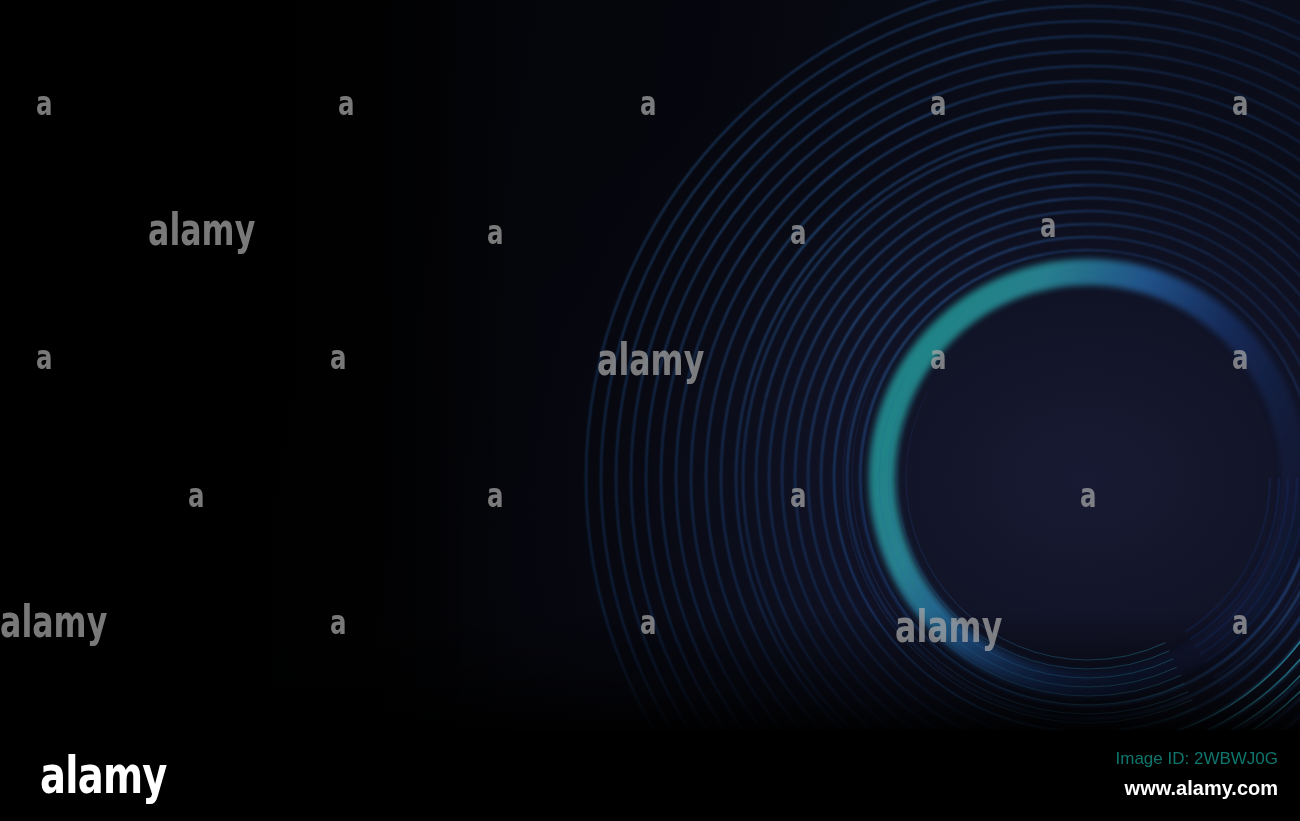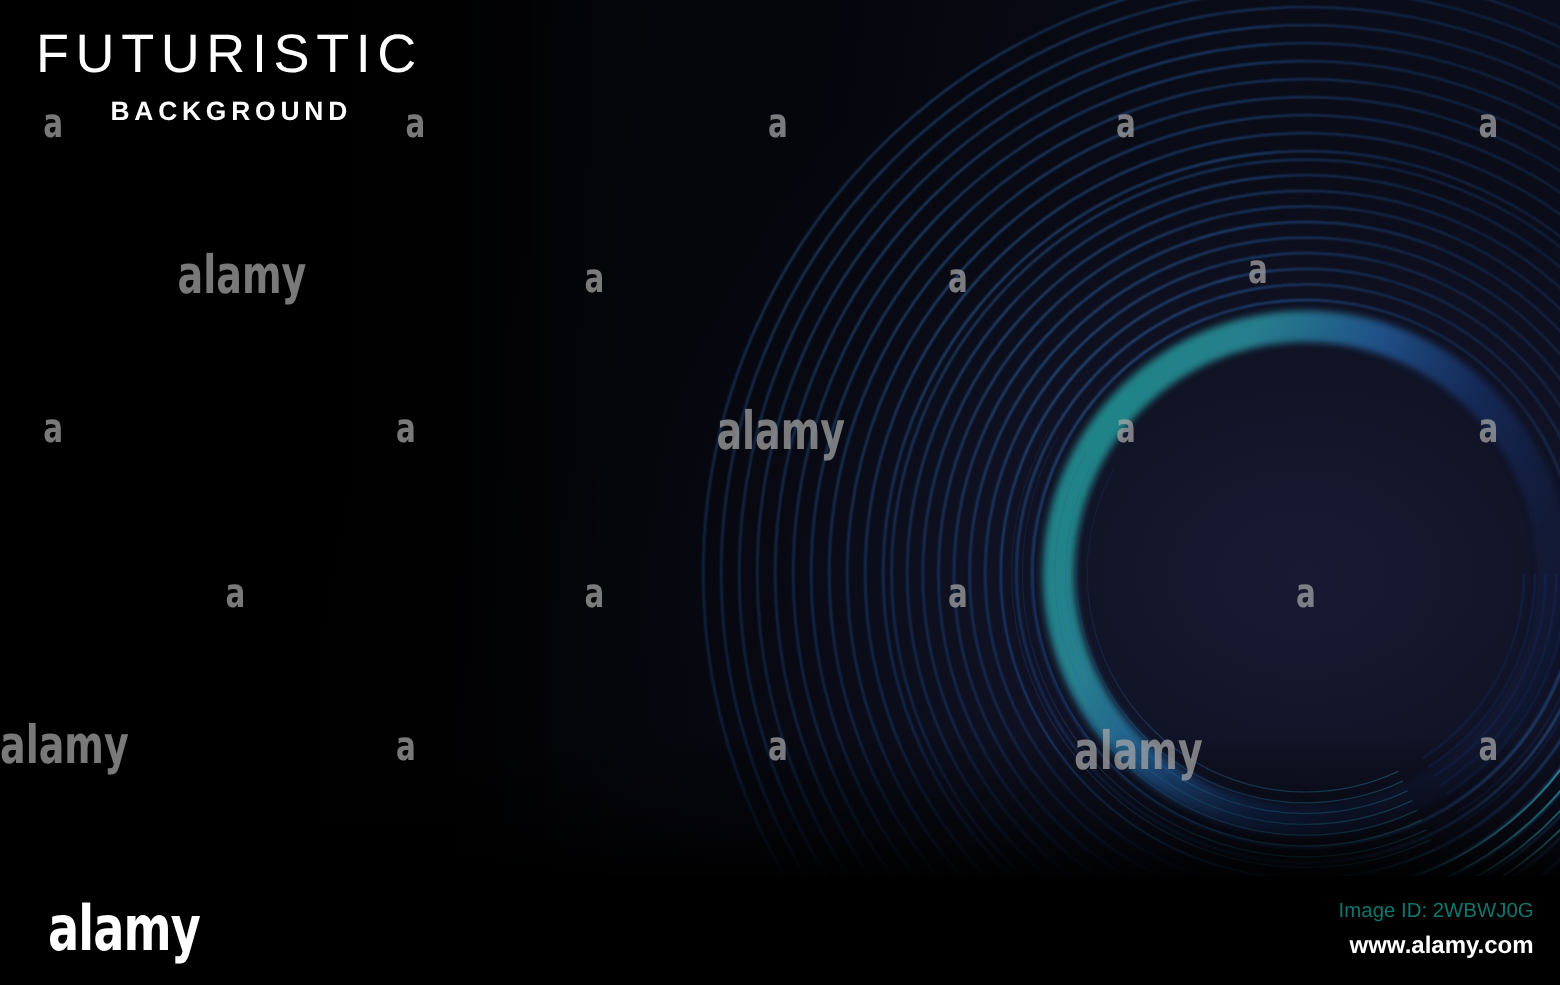--- a/index.html
+++ b/index.html
@@ -173,24 +173,20 @@
         <circle cx="1088" cy="478" r="268" fill="none" stroke="url(#gCyan2)" stroke-width="1.6" opacity="0.85" stroke-dasharray="370.4566057113084 1683.893662324129" stroke-dashoffset="-84.19468311620646"></circle>
         <circle cx="1088" cy="478" r="279" fill="none" stroke="url(#gCyan2)" stroke-width="1.6" opacity="0.85" stroke-dasharray="385.661914154683 1753.0087007031045" stroke-dashoffset="-87.65043503515523"></circle>
         <circle cx="1088" cy="478" r="290" fill="none" stroke="url(#gCyan2)" stroke-width="1.6" opacity="0.85" stroke-dasharray="400.8672225980576 1822.12373908208" stroke-dashoffset="-91.106186954104"></circle>
         <circle cx="1088" cy="478" r="301" fill="none" stroke="url(#gCyan2)" stroke-width="1.6" opacity="0.85" stroke-dasharray="416.07253104143217 1891.2387774610554" stroke-dashoffset="-94.56193887305278"></circle>
       </g>
   </svg>
 
   <div class="left-fade"></div>
   <div class="bottom-fade"></div>
 
-  <div class="headline">
-    <span class="t1">FUTURISTIC</span>
-    <span class="t2">BACKGROUND</span>
-  </div>
 
   <div id="watermarks">
       <div class="wm a" style="left: 36px; top: 86px;">a</div>
       <div class="wm a" style="left: 338px; top: 86px;">a</div>
       <div class="wm a" style="left: 640px; top: 86px;">a</div>
       <div class="wm a" style="left: 930px; top: 86px;">a</div>
       <div class="wm a" style="left: 1232px; top: 86px;">a</div>
       <div class="wm word" style="left: 148px; top: 208px;">alamy</div>
       <div class="wm word" style="left: 597px; top: 338px;">alamy</div>
       <div class="wm a" style="left: 487px; top: 215px;">a</div>

